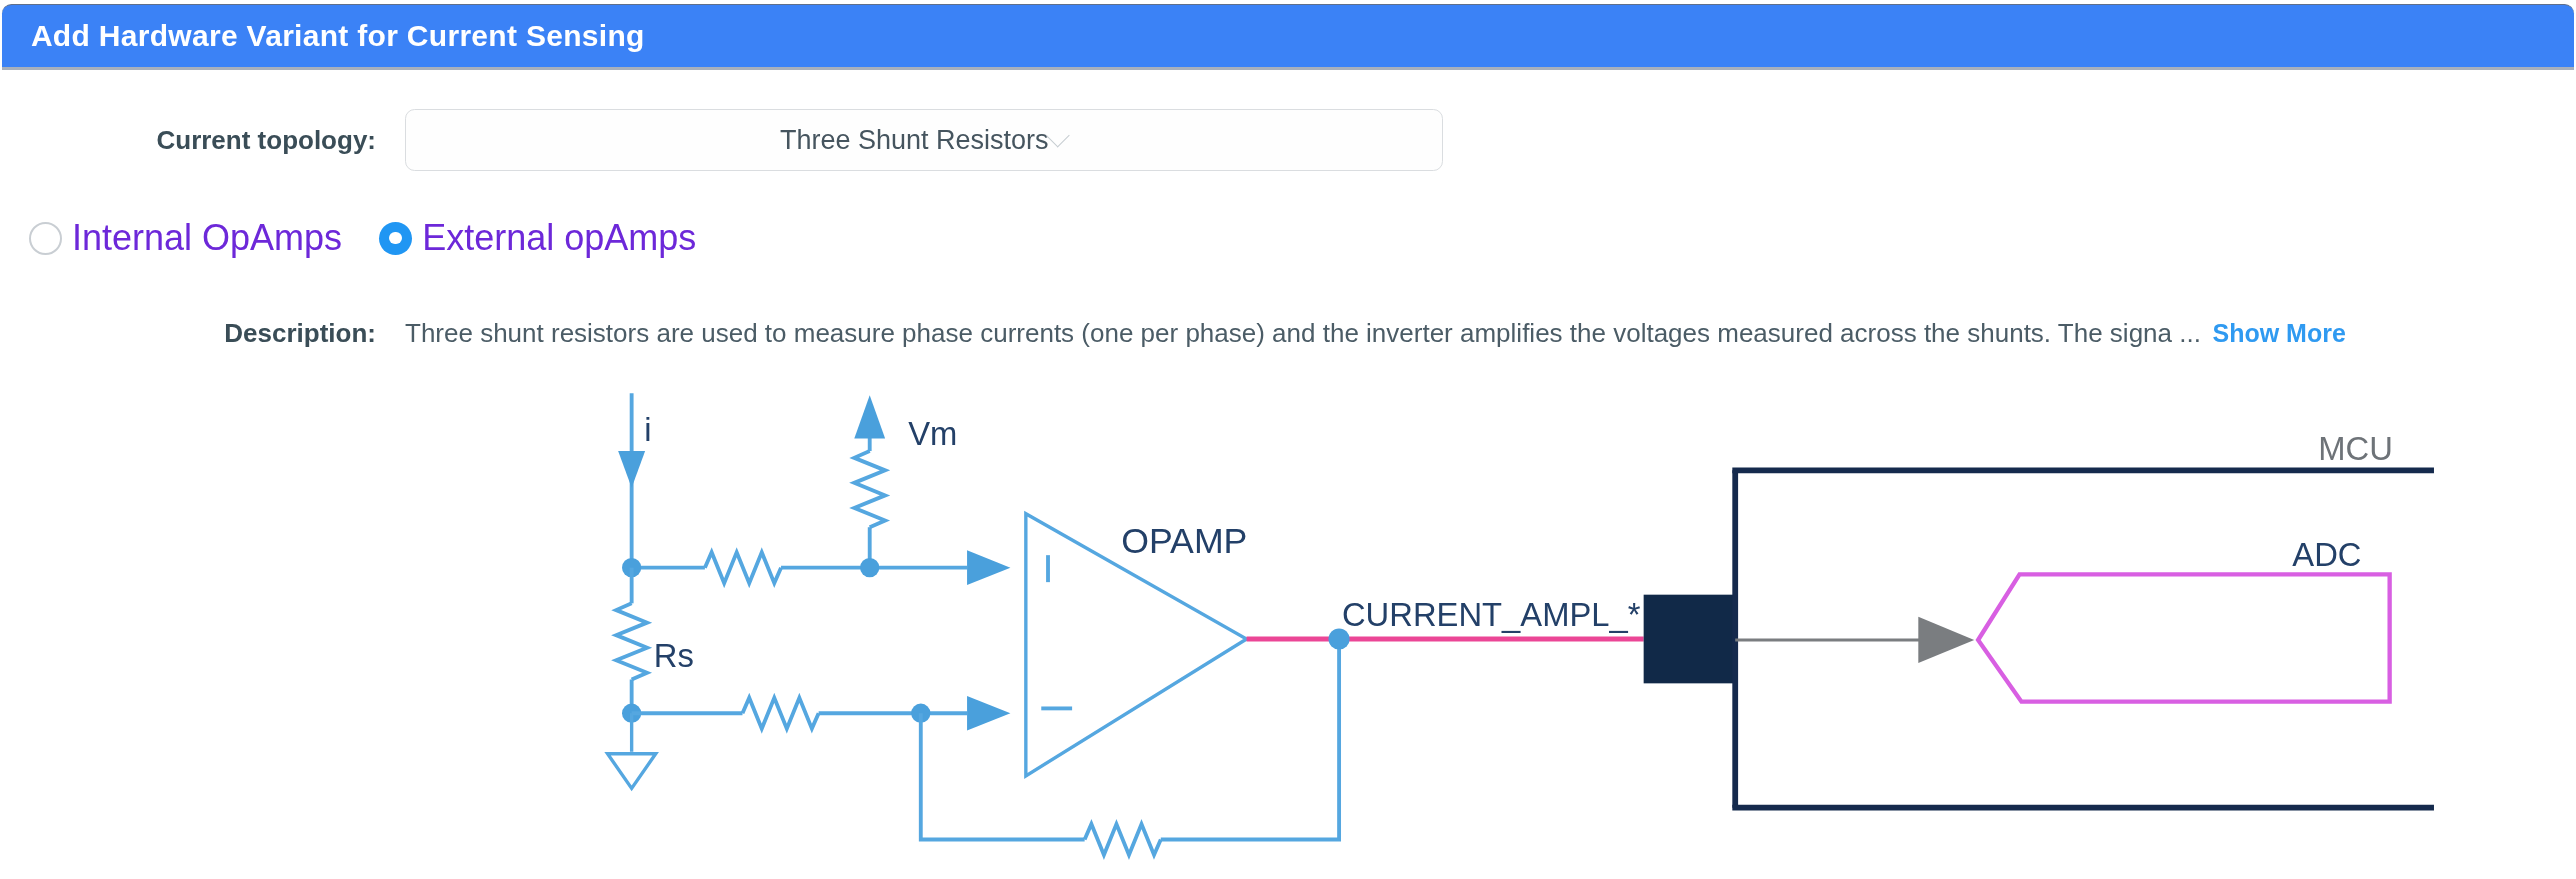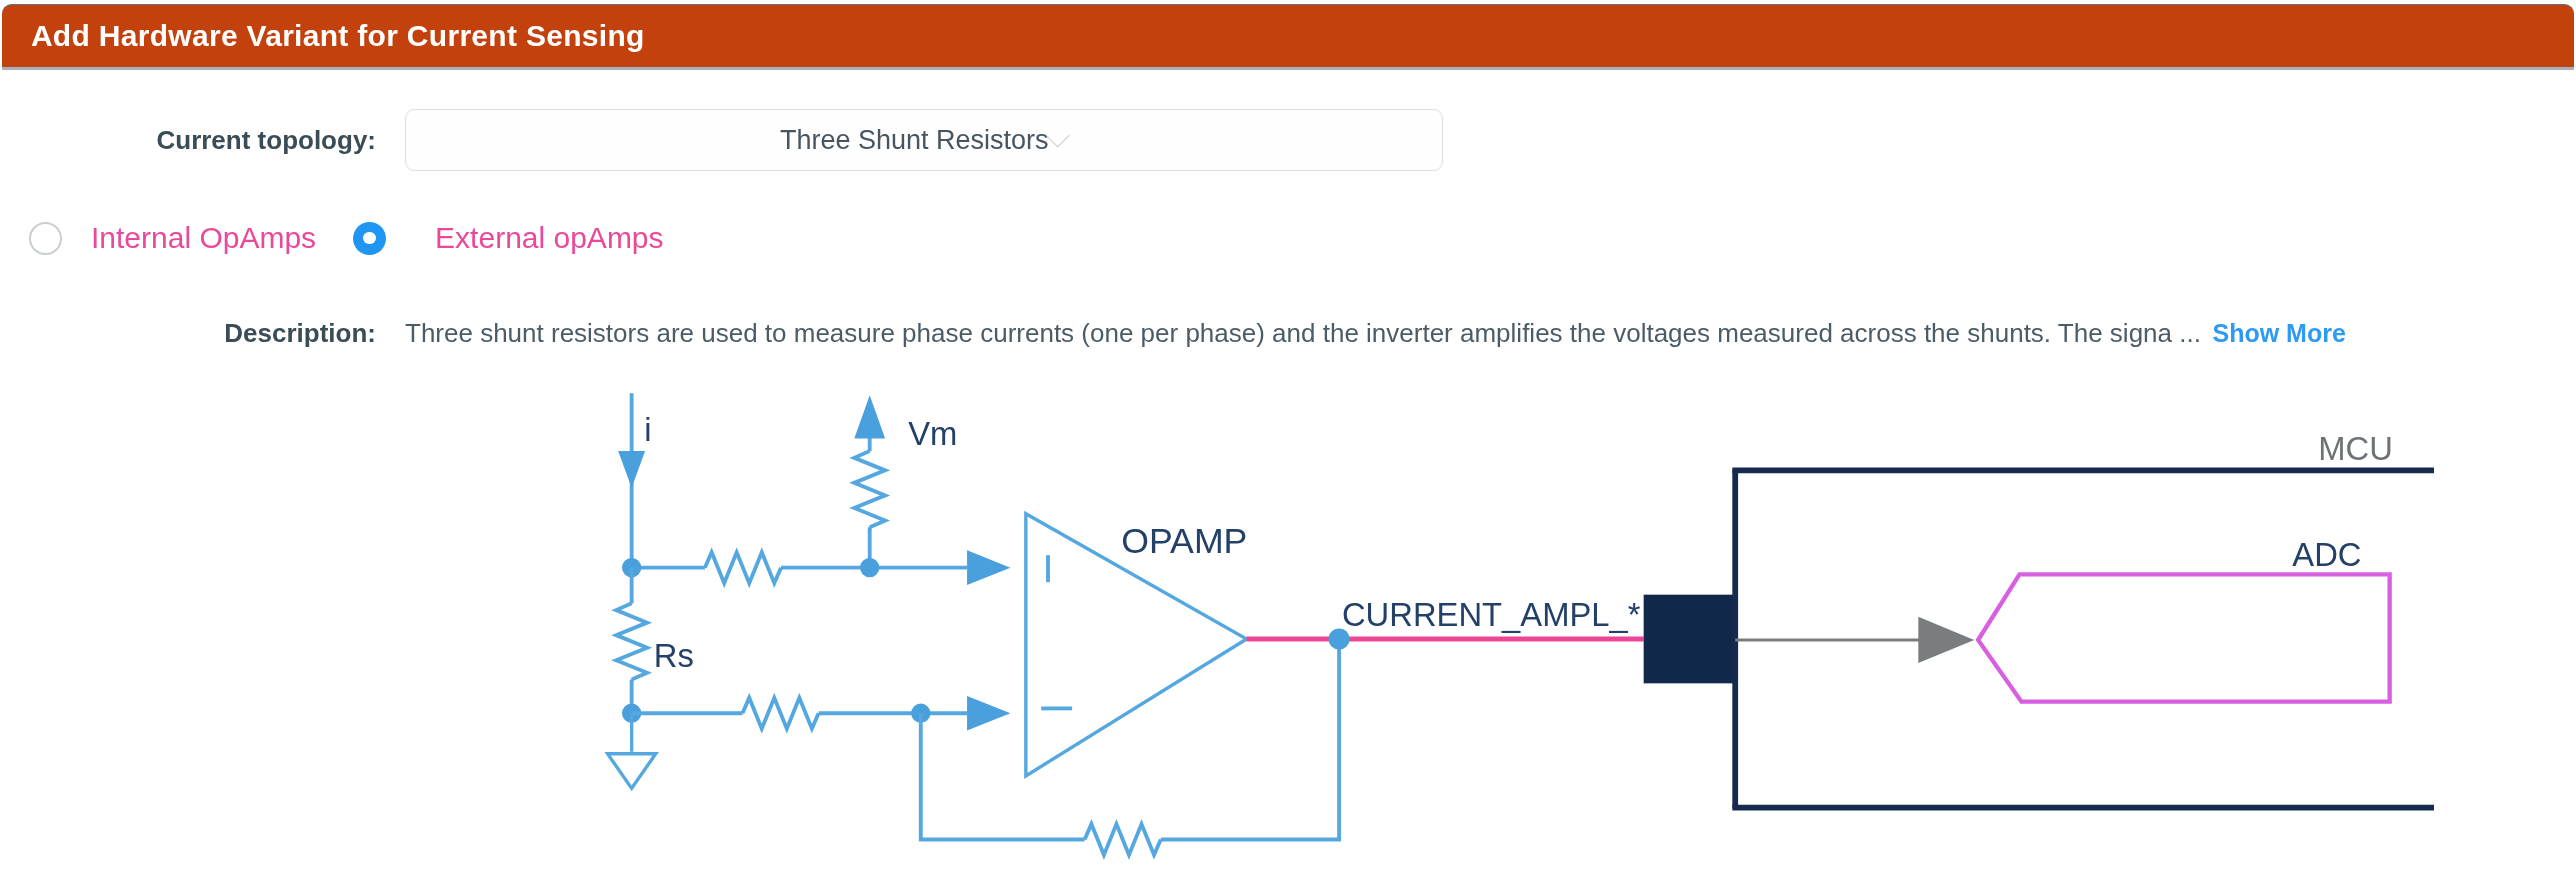--- a/index.html
+++ b/index.html
@@ -6,21 +6,21 @@
   .app{
     position:relative;
     width:2576px;height:879px;
     background:#ffffff;
     font-family:"Liberation Sans",sans-serif;
     overflow:hidden;
   }
   
   .header{
     position:absolute;left:1.9px;right:1.9px;top:3.9px;height:62px;
-    background:#c2410c;
+    background:#3b82f6;
     border-radius:9.6px 9.6px 0 0;
     border-top:1.9px solid #5f6f8a;
     box-shadow:0 2.9px 0 #a8b0bc;
     display:flex;align-items:center;
   }
   .header .title{
     color:#ffffff;font-size:30px;font-weight:700;letter-spacing:0.3px;
     padding-left:29px;white-space:nowrap;
   }
   
@@ -46,22 +46,22 @@
   .radio-opt{display:flex;align-items:center;margin-left:29px;cursor:pointer;}
   .radio{
     width:33px;height:33px;border-radius:50%;box-sizing:border-box;
     border:2.9px solid #c9ced3;background:#ffffff;
     display:flex;align-items:center;justify-content:center;flex:0 0 33px;
   }
   .radio-opt.selected .radio{border:none;background:#2096f3;}
   .radio-opt.selected .radio::after{
     content:"";width:12.5px;height:12.5px;border-radius:50%;background:#ffffff;
   }
-  .rlabel{margin-left:29px;font-size:30px;color:#ec4899;white-space:nowrap;}
-  .radio-opt+.radio-opt{margin-left:37px;gap:20px;}
+  .rlabel{margin-left:10px;font-size:36px;color:#6d28d9;white-space:nowrap;}
+  .radio-opt+.radio-opt{margin-left:37px;}
   .row-desc{top:318px;height:39px;align-items:baseline;}
   .desc{margin-left:29px;font-size:26px;color:#4b5c66;white-space:nowrap;}
   .show-more{
     color:#2f9af1;font-weight:700;font-size:25px;margin-left:11.6px;
     text-decoration:none;cursor:pointer;
   }
   
   .diagram{position:absolute;left:0;top:0;z-index:1;}
   .wire{stroke:#55a7e0;stroke-width:4;fill:none;}
   .wire-fill{fill:#4aa0dc;stroke:none;}

